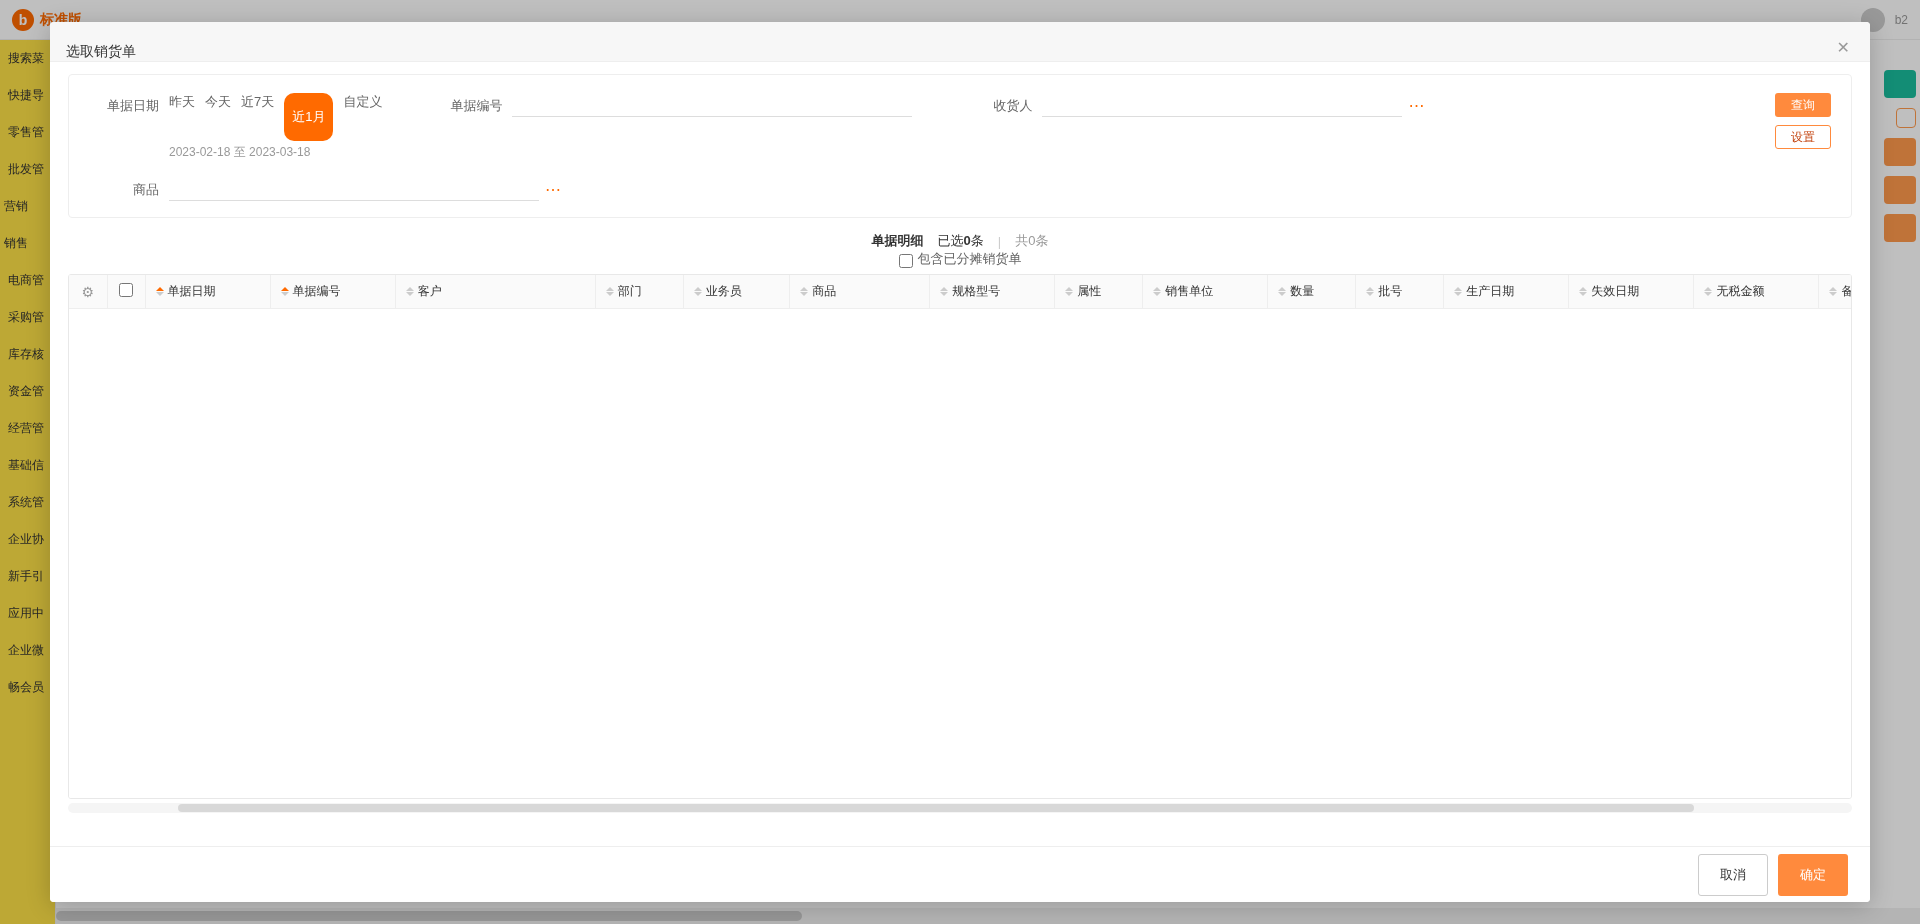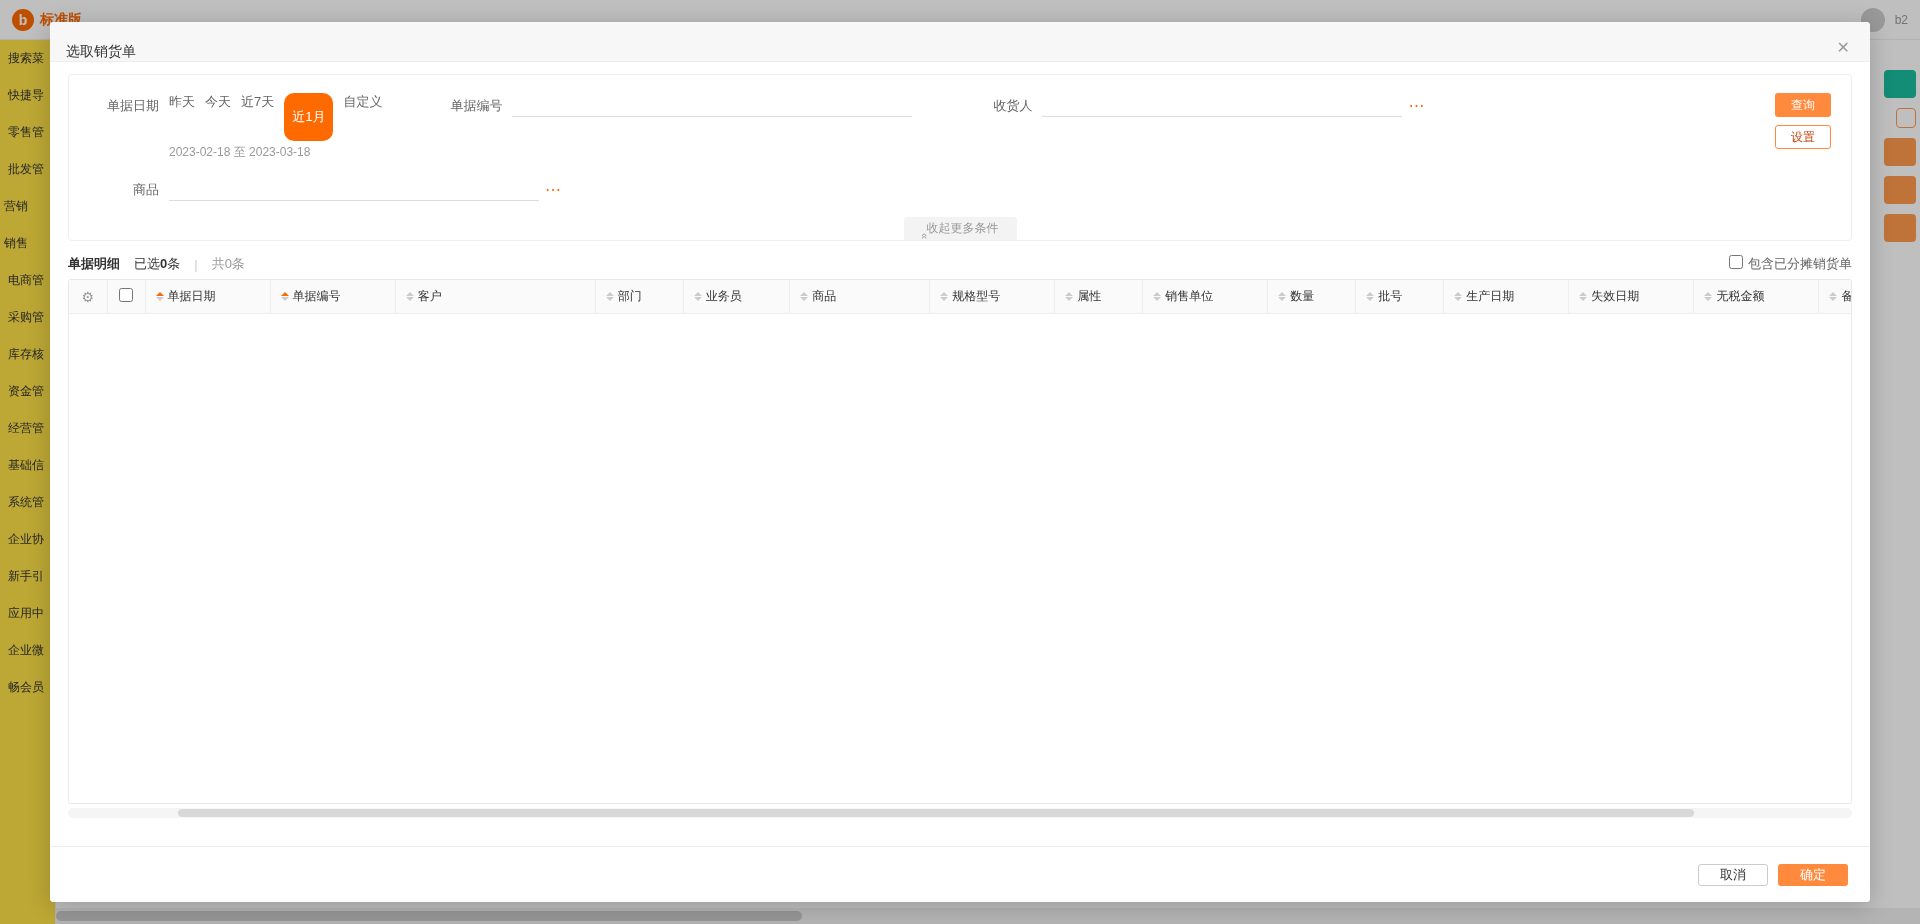--- a/index.html
+++ b/index.html
@@ -227,21 +227,21 @@
       background: #fff;
       border: 1px solid #ff8a3d;
       color: #c2410c;
     }
     .btn-default {
       background: #fff;
       border: 1px solid #ccc;
       color: #333;
     }
     .btn-lg {
-      height: 22px;
+      height: 42px;
       min-width: 70px;
       font-size: 13px;
     }
     .collapse-bar {
       display: flex;
       justify-content: center;
       margin-top: 4px;
     }
     .collapse-btn {
       background: #f3f3f3;
@@ -267,32 +267,33 @@
 
     
     .summary-bar {
       display: flex;
       align-items: center;
       justify-content: space-between;
       margin-top: 14px;
       margin-bottom: 6px;
       font-size: 13px;
       color: #333;
+      flex-direction: column;
     }
     .summary-left {
       display: flex;
       align-items: center;
       gap: 14px;
     }
     .summary-left .sep { color: #ccc; }
     .summary-left strong { font-weight: bold; }
     .summary-total { color: #999; }
     .checkbox-wrap {
       display: flex;
-      align-items: flex-start;
+      align-items: flex-end;
       gap: 5px;
       color: #666;
     }
     input[type="checkbox"] {
       width: 14px; height: 14px;
       cursor: pointer;
     }
 
     
     .table-wrap {
@@ -494,26 +495,20 @@
               <span class="ellipsis-btn">⋯</span>
             </div>
           </div>
         </div>
 
         <div class="filter-actions">
           <button class="btn btn-primary">查询</button>
           <button class="btn btn-outline">设置</button>
         </div>
 
-        <div class="collapse-bar">
-          <div class="collapse-btn">
-            <span class="chevron-up"></span>
-            <span>收起更多条件</span>
-          </div>
-        </div>
       </div>
 
       <div class="summary-bar">
         <div class="summary-left">
           <strong>单据明细</strong>
           <span>
             <span>已选</span><strong>0</strong><span>条</span>
           </span>
           <span class="sep">|</span>
           <span class="summary-total">共0条</span>

